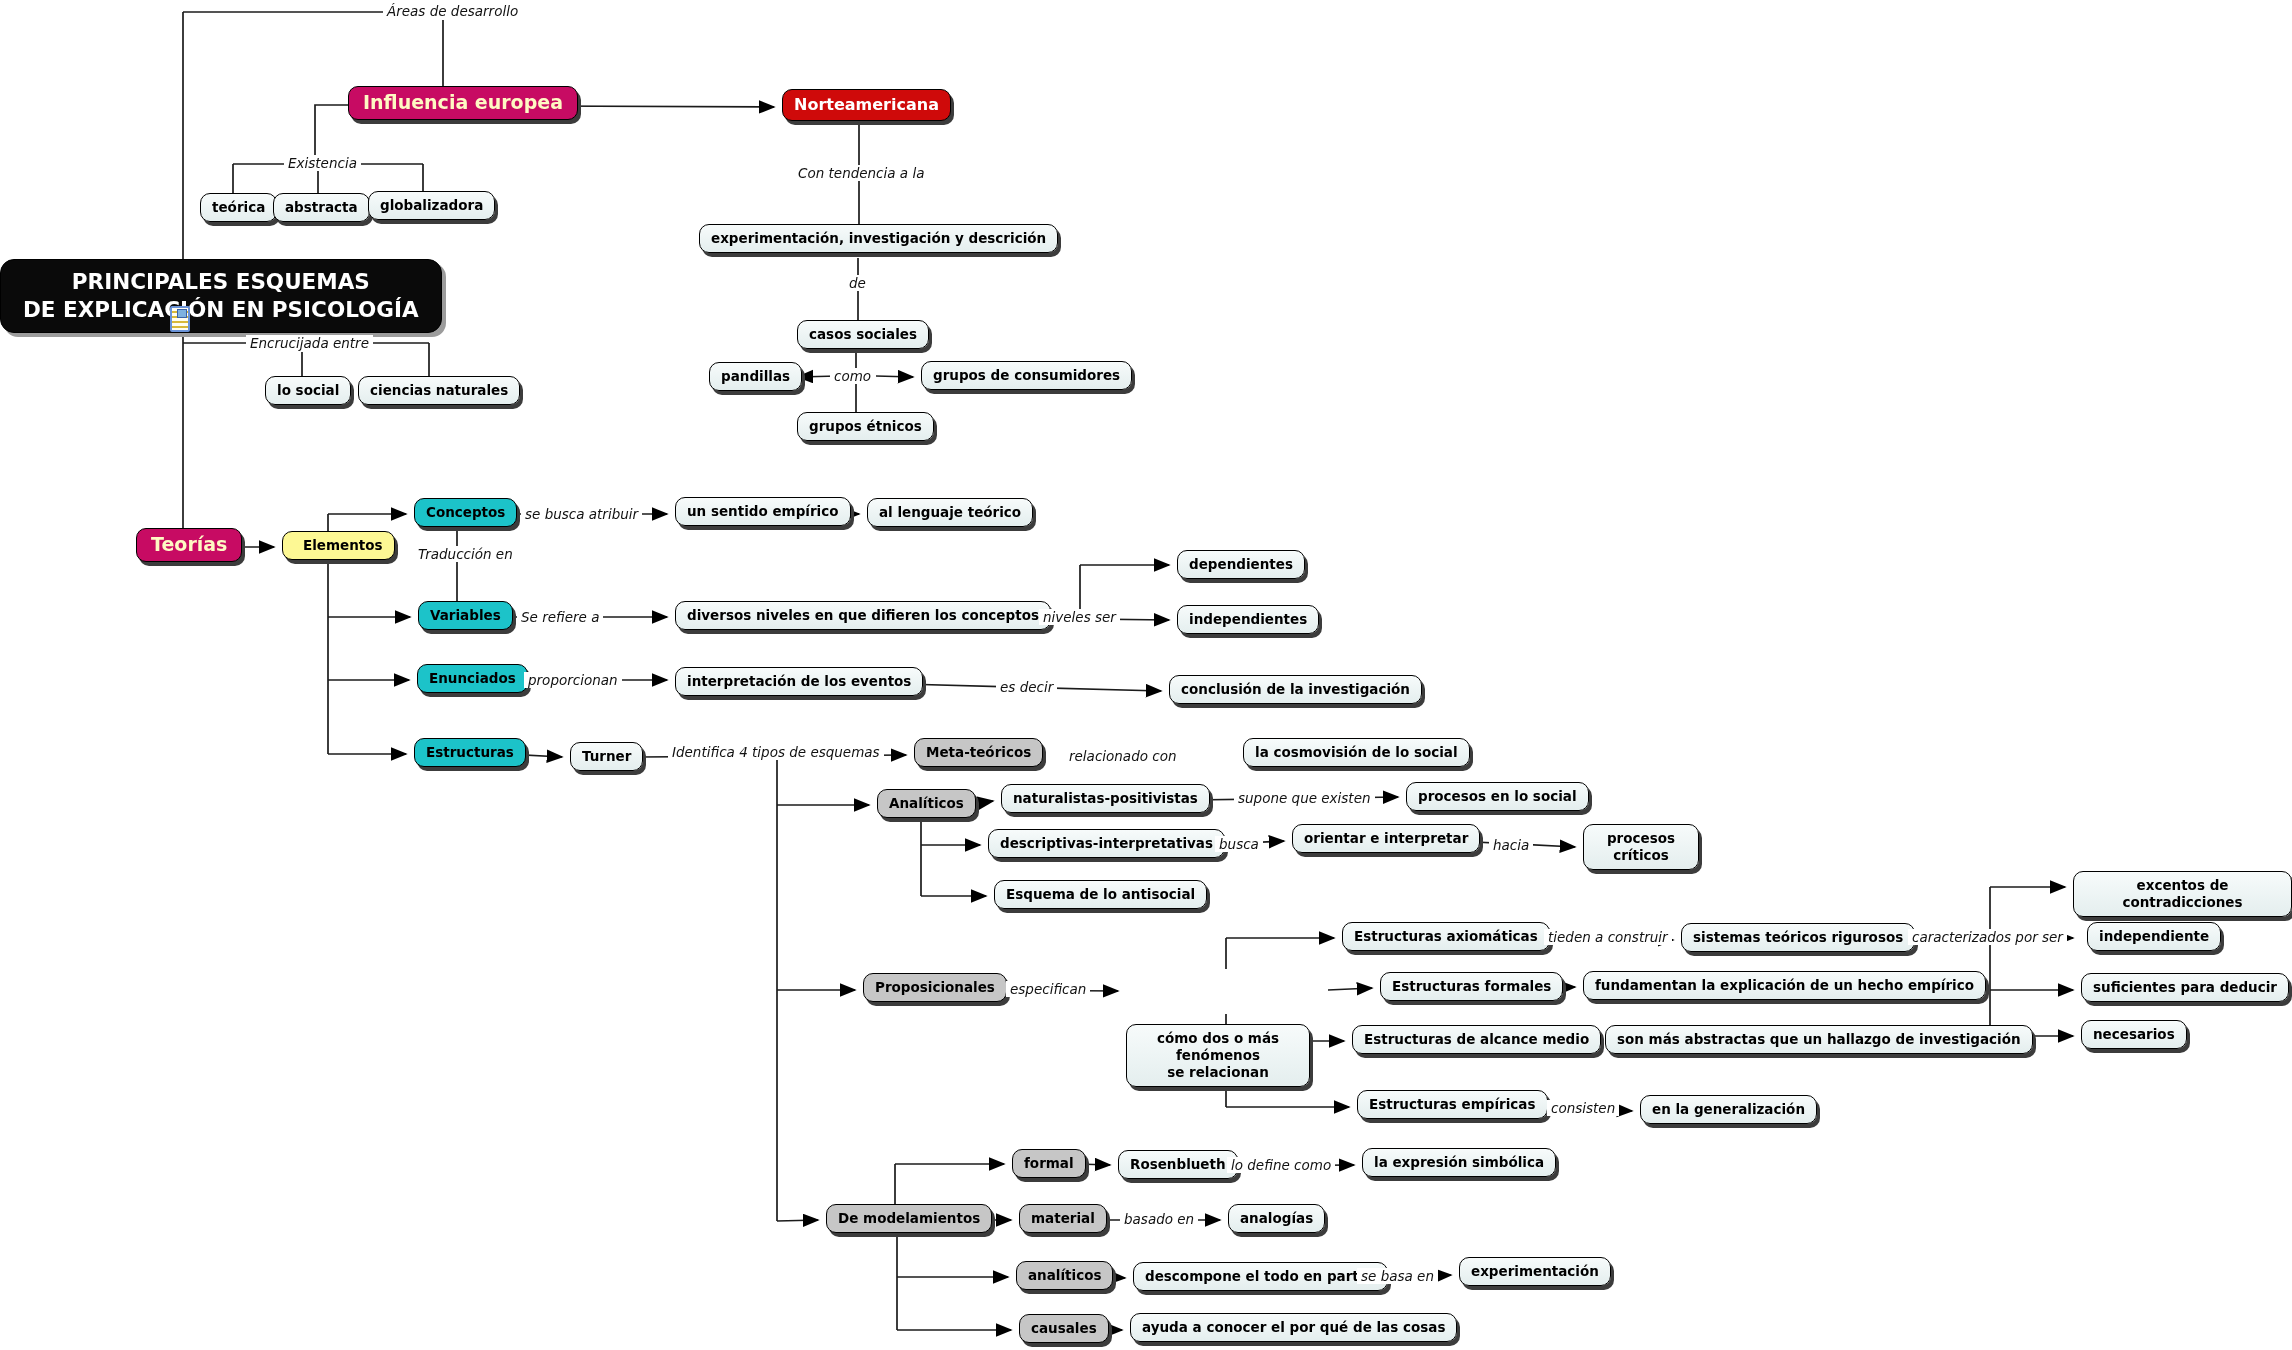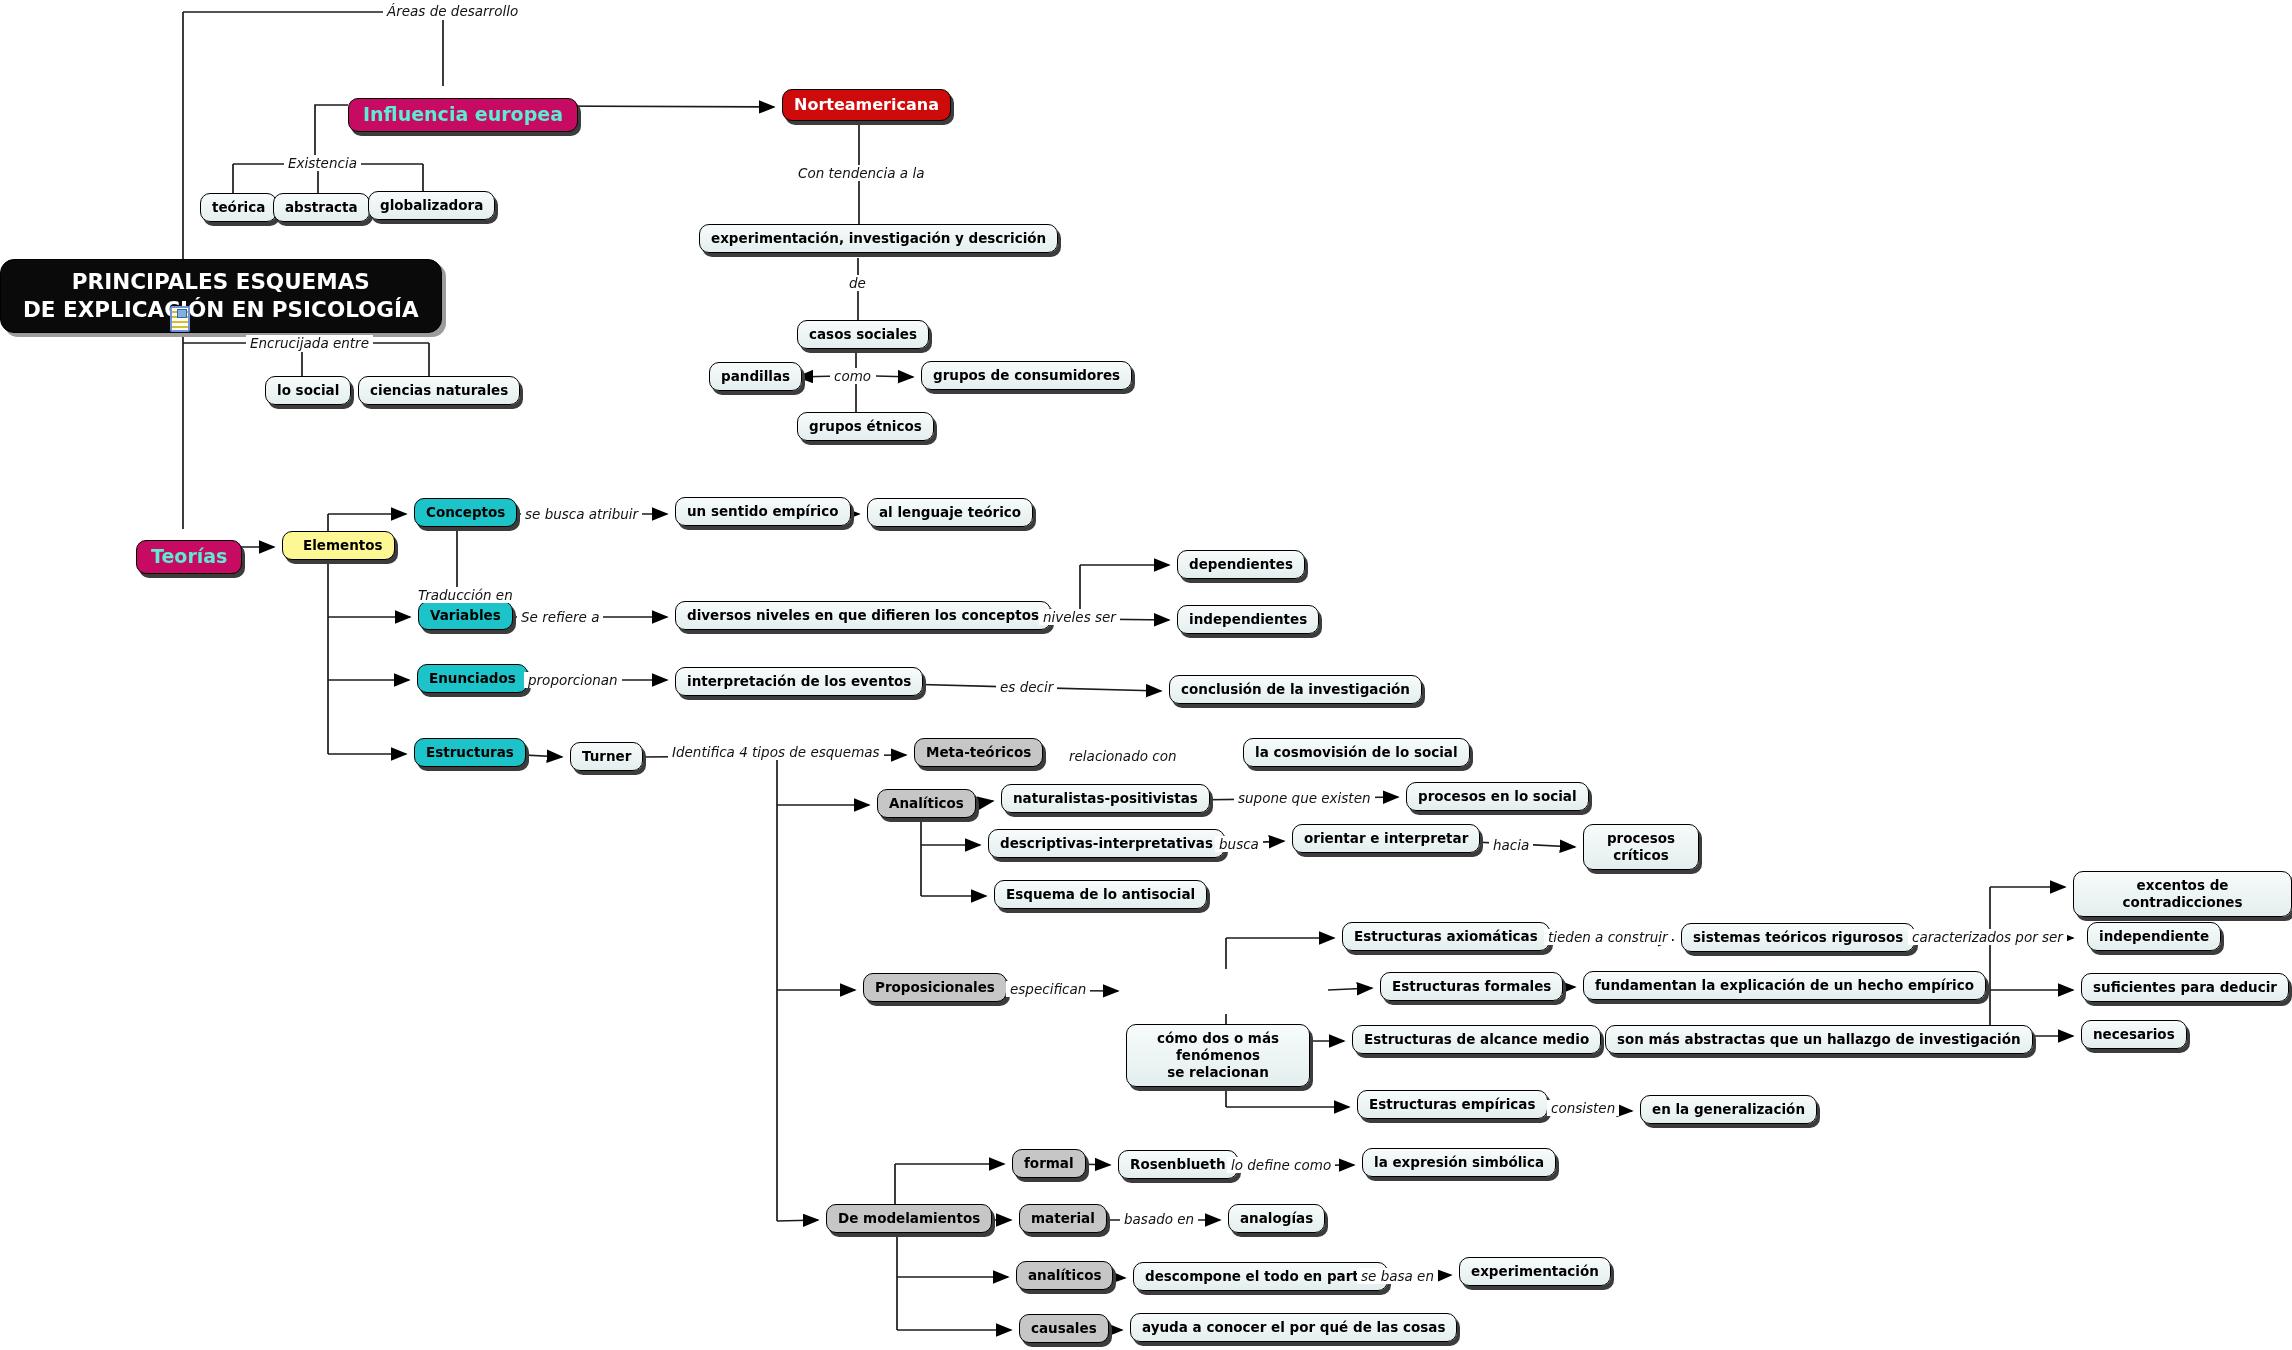--- a/index.html
+++ b/index.html
@@ -5,21 +5,21 @@
   html,body{margin:0;padding:0;background:#fff;}
   #map{position:relative;width:2292px;height:1350px;background:#fff;overflow:hidden;
        font-family:"DejaVu Sans","Liberation Sans",sans-serif;}
   svg.wires{position:absolute;left:0;top:0;z-index:1;}
   svg.wires line, svg.wires polyline{stroke:var(--line,#1b1b1b);stroke-width:1.7;fill:none;}
   .node{position:absolute;z-index:2;display:flex;align-items:center;justify-content:center;
         text-align:center;font-weight:bold;font-size:13.5px;line-height:1.25;color:#000;
         background:linear-gradient(#f7fbfb,var(--nodefill,#e4eeee));
         border:1.6px solid #000;border-radius:10px;padding:5px 11px;
         box-shadow:3px 4px 0 #3c3c3c;white-space:pre-line;box-sizing:border-box;cursor:default;}
-  .n-magenta{background:var(--magenta,#c70b63);color:#5eead4;font-size:19px;padding:4px 14px;margin-top:12px;}
+  .n-magenta{background:var(--magenta,#c70b63);color:#fef9c3;font-size:19px;padding:4px 14px;}
   .n-red{background:var(--red,#cf0a0a);color:#fff;font-size:16px;}
   .n-teal{background:var(--teal,#1cc3c9);text-align:center;}
   .n-yellow{background:var(--yellow,#fdf894);padding-left:20px;}
   .n-gray{background:var(--gray,#c6c6c6);}
   .n-black{background:#0a0a0a;color:#fff;font-size:21.5px;border-radius:14px;
            box-shadow:4px 4px 0 #9c9c9c;padding:8px 22px;line-height:1.3;}
   .llabel{position:absolute;z-index:3;font-style:italic;font-size:13.5px;color:#111;
           background:#fff;padding:0 4px;white-space:nowrap;}
   .resicon{position:absolute;z-index:4;width:20px;height:26px;background:#fffef2;
            border:2px solid #6a93d8;border-radius:2px;box-sizing:border-box;
@@ -191,21 +191,21 @@
   <div class="node n-gray" style="left:1019px;top:1314px">causales</div>
   <div class="node" style="left:1130px;top:1313px">ayuda a conocer el por qué de las cosas</div>
 
   <div class="llabel" style="left:383px;top:3px">Áreas de desarrollo</div>
   <div class="llabel" style="left:284px;top:155px">Existencia</div>
   <div class="llabel" style="left:794px;top:165px">Con tendencia a la</div>
   <div class="llabel" style="left:845px;top:275px">de</div>
   <div class="llabel" style="left:830px;top:368px">como</div>
   <div class="llabel" style="left:246px;top:335px">Encrucijada entre</div>
   <div class="llabel" style="left:521px;top:506px">se busca atribuir</div>
-  <div class="llabel" style="left:414px;top:587px">Traducción en</div>
+  <div class="llabel" style="left:414px;top:546px">Traducción en</div>
   <div class="llabel" style="left:517px;top:609px">Se refiere a</div>
   <div class="llabel" style="left:1039px;top:609px">niveles ser</div>
   <div class="llabel" style="left:524px;top:672px">proporcionan</div>
   <div class="llabel" style="left:996px;top:679px">es decir</div>
   <div class="llabel" style="left:668px;top:744px">Identifica 4 tipos de esquemas</div>
   <div class="llabel" style="left:1065px;top:748px">relacionado con</div>
   <div class="llabel" style="left:1234px;top:790px">supone que existen</div>
   <div class="llabel" style="left:1215px;top:836px">busca</div>
   <div class="llabel" style="left:1489px;top:837px">hacia</div>
   <div class="llabel" style="left:1006px;top:981px">especifican</div>

